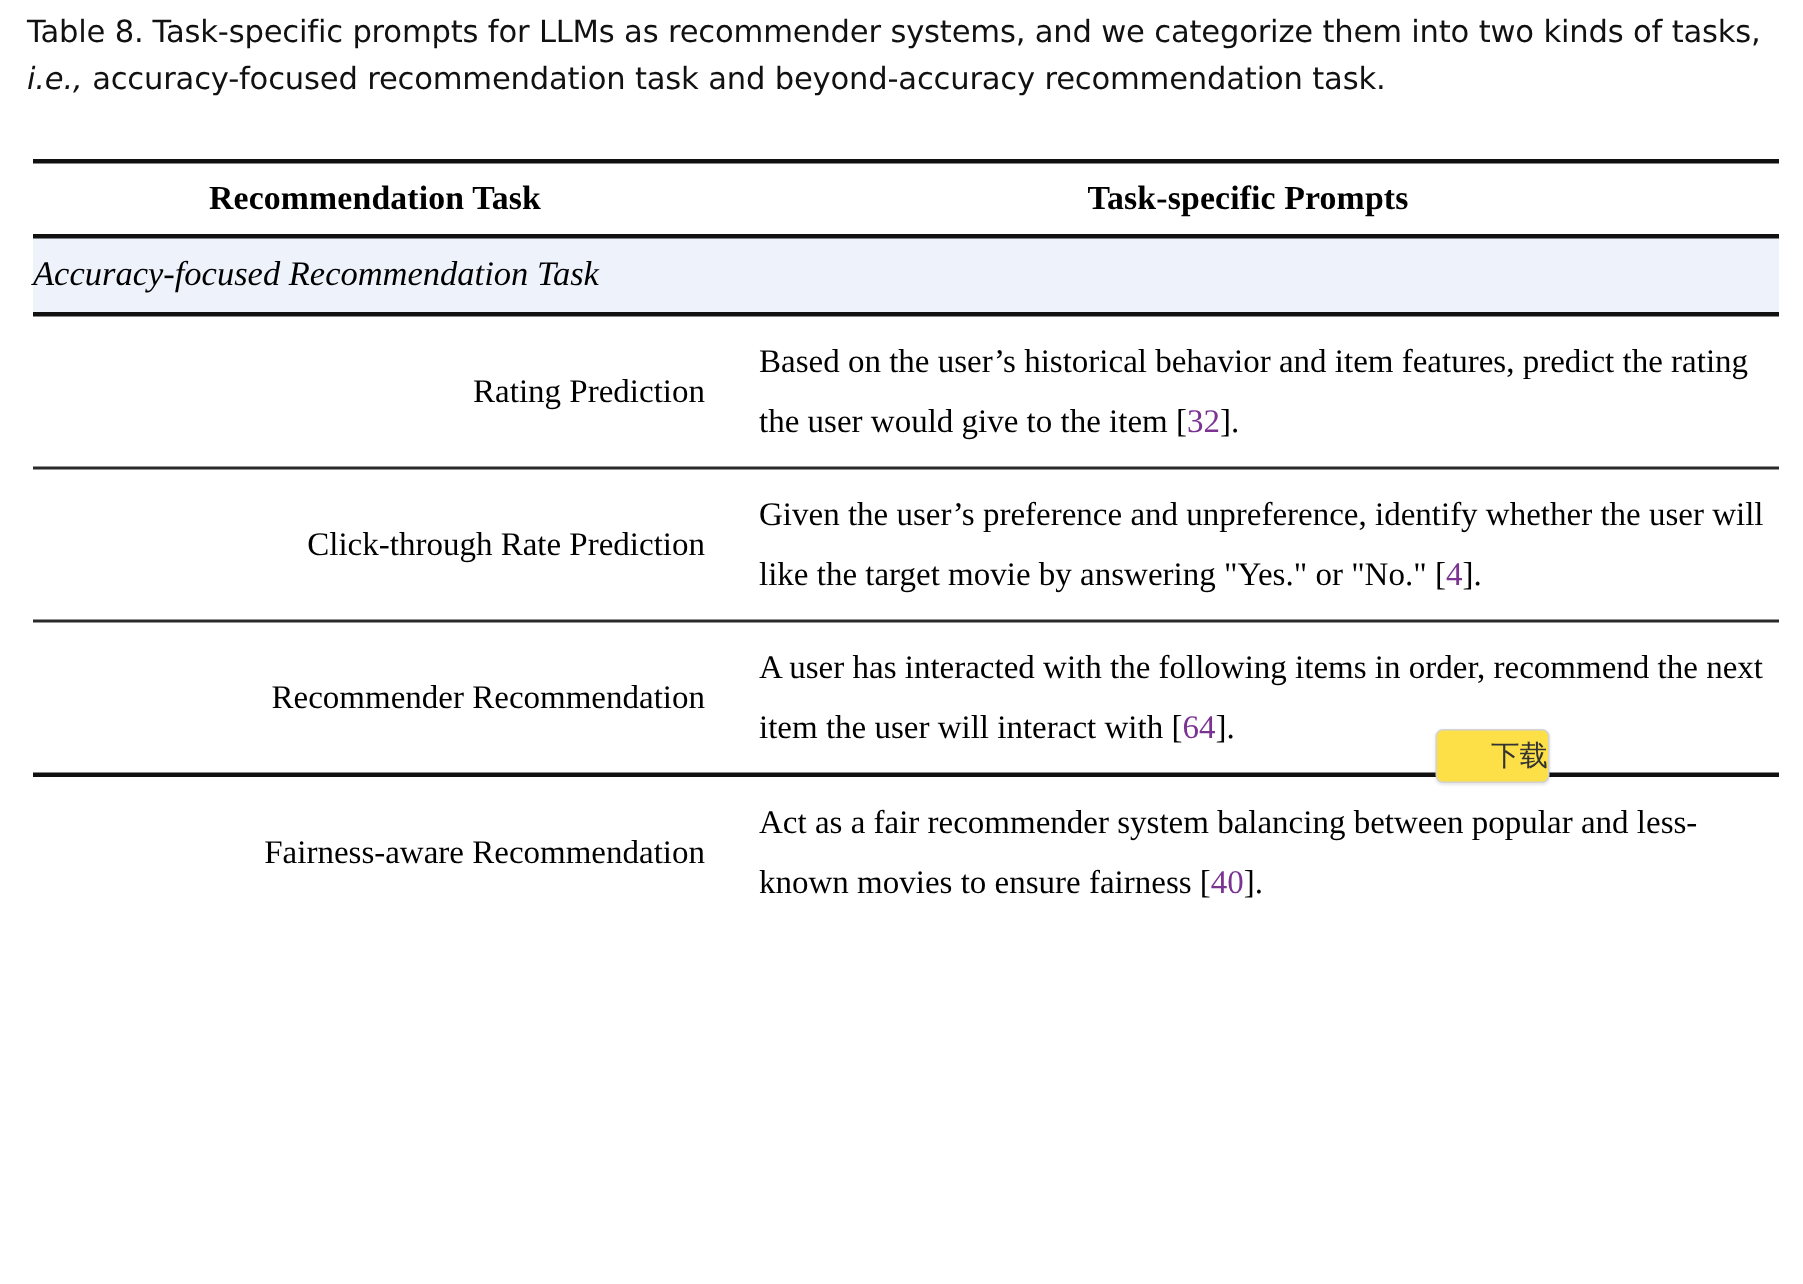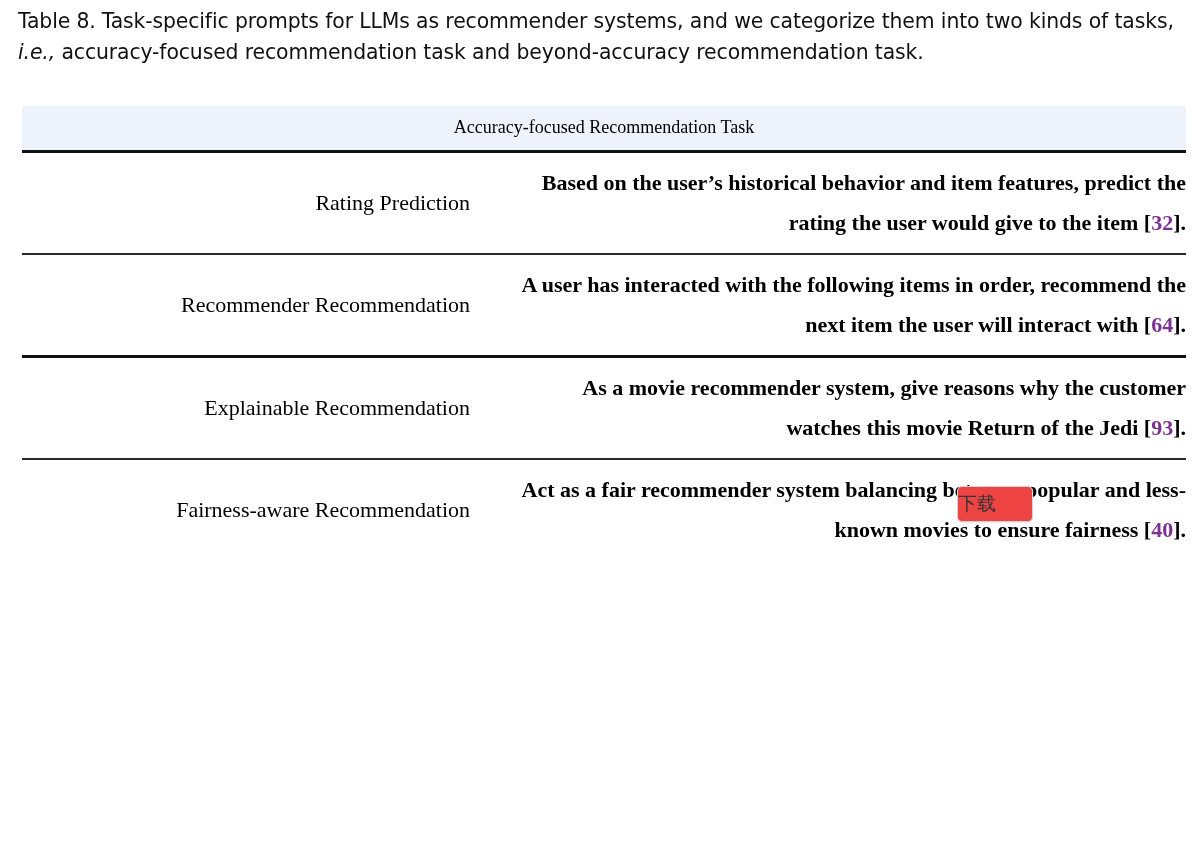--- a/index.html
+++ b/index.html
@@ -56,22 +56,22 @@
     text-align: center;
     font-weight: bold;
     font-size: 22.5px;
     font-family: "Liberation Serif", "DejaVu Serif", serif;
     letter-spacing: 0.1px;
   }
   .hdr-row td.h1 { padding-left: 0; }
 
   .section-row td {
     background: #edf2fb;
-    text-align: center;
-    font-size: 18px;
+    font-style: italic;
+    font-size: 23px;
     padding: 11px 0 12px 0;
     border-bottom: 3.2px solid #111111;
     font-family: "Liberation Serif", "DejaVu Serif", serif;
   }
 
   .body-row td {
     vertical-align: middle;
     font-size: 22px;
     line-height: 39.5px;
     padding: 10px 0 11px 0;
@@ -79,47 +79,46 @@
   }
   .body-row + .body-row td {
     border-top: 2.2px solid #2a2a2a;
   }
   .body-row td.task {
     text-align: right;
     padding-right: 8px;
     white-space: nowrap;
   }
   .body-row td.prompt {
-    text-align: right;
+    text-align: left;
     padding-left: 28px;
     padding-right: 0px;
     hyphens: none;
-    font-weight: bold;
   }
   .cite { color: #7b3391; }
 
   
   tr.block-sep td {
     border-top: 3.2px solid #111111;
     padding: 0; height: 0; line-height: 0; font-size: 0;
   }
 
   
   .download-btn {
     position: absolute;
     left: 957px;
     top: 486px;
     width: 76px;
     height: 36px;
-    background: #ef4444;
+    background: #fde047;
     border: 1px solid #d2d2d2;
     border-radius: 5px;
     display: flex;
     align-items: center;
-    justify-content: flex-start;
+    justify-content: flex-end;
     font-family: "DejaVu Sans", "Liberation Sans", sans-serif;
     font-size: 19px;
     color: #333333;
     box-shadow: 0 1px 2px rgba(0,0,0,0.10);
     cursor: pointer;
     user-select: none;
   }
 </style>
 </head>
 <body>
@@ -131,46 +130,50 @@
 </div>
 
 <div class="table-wrap">
   <table class="tbl">
     <colgroup>
         <col class="c1">
         <col class="c2">
       </colgroup>
     <tbody>
 
+      <tr class="hdr-row">
+        <td class="h1">Recommendation Task</td>
+        <td class="h2">Task-specific Prompts</td>
+      </tr>
 
       <tr class="section-row">
         <td colspan="2">Accuracy-focused Recommendation Task</td>
       </tr>
 
       <tr class="body-row">
         <td class="task">Rating Prediction</td>
         <td class="prompt"><span>Based on the user’s historical behavior and item features, predict the rating the user would give to the item [</span><span class="cite">32</span><span>].</span></td>
       </tr>
 
+      <tr class="body-row">
+        <td class="task">Click-through Rate Prediction</td>
+        <td class="prompt"><span>Given the user’s preference and unpreference, identify whether the user will like the target movie by answering "Yes." or "No." [</span><span class="cite">4</span><span>].</span></td>
+      </tr>
 
       <tr class="body-row">
         <td class="task">Recommender Recommendation</td>
         <td class="prompt"><span>A user has interacted with the following items in order, recommend the next item the user will interact with [</span><span class="cite">64</span><span>].</span></td>
       </tr>
 
 
       <tr class="block-sep">
           <td colspan="2"></td>
         </tr>
 
 
-      <tr class="body-row">
-        <td class="task">Explainable Recommendation</td>
-        <td class="prompt"><span>As a movie recommender system, give reasons why the customer watches this movie Return of the Jedi [</span><span class="cite">93</span><span>].</span></td>
-      </tr>
 
       <tr class="body-row">
         <td class="task">Fairness-aware Recommendation</td>
         <td class="prompt"><span>Act as a fair recommender system balancing between popular and less-known movies to ensure fairness [</span><span class="cite">40</span><span>].</span></td>
       </tr>
 
     </tbody>
   </table>
 </div>
 

